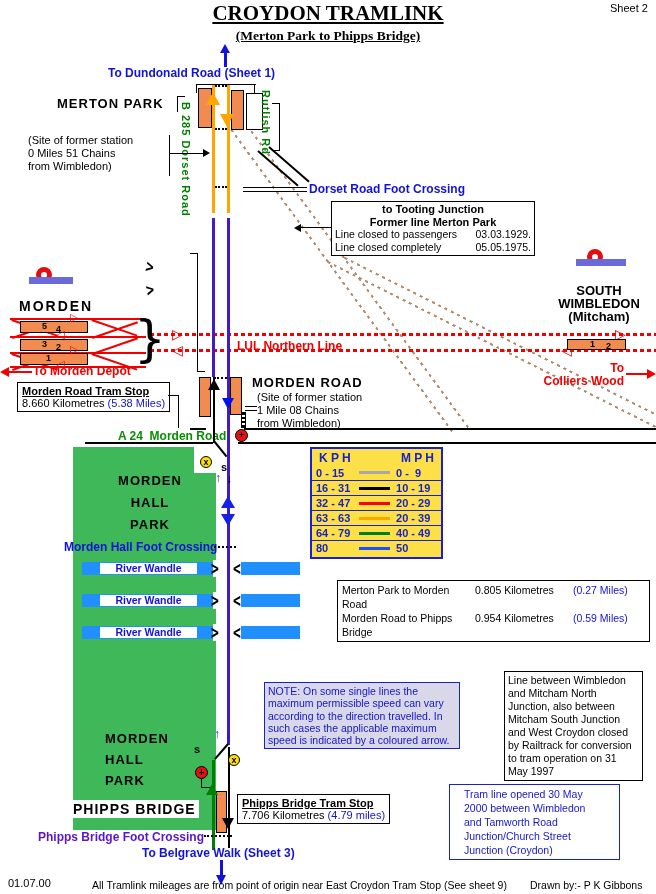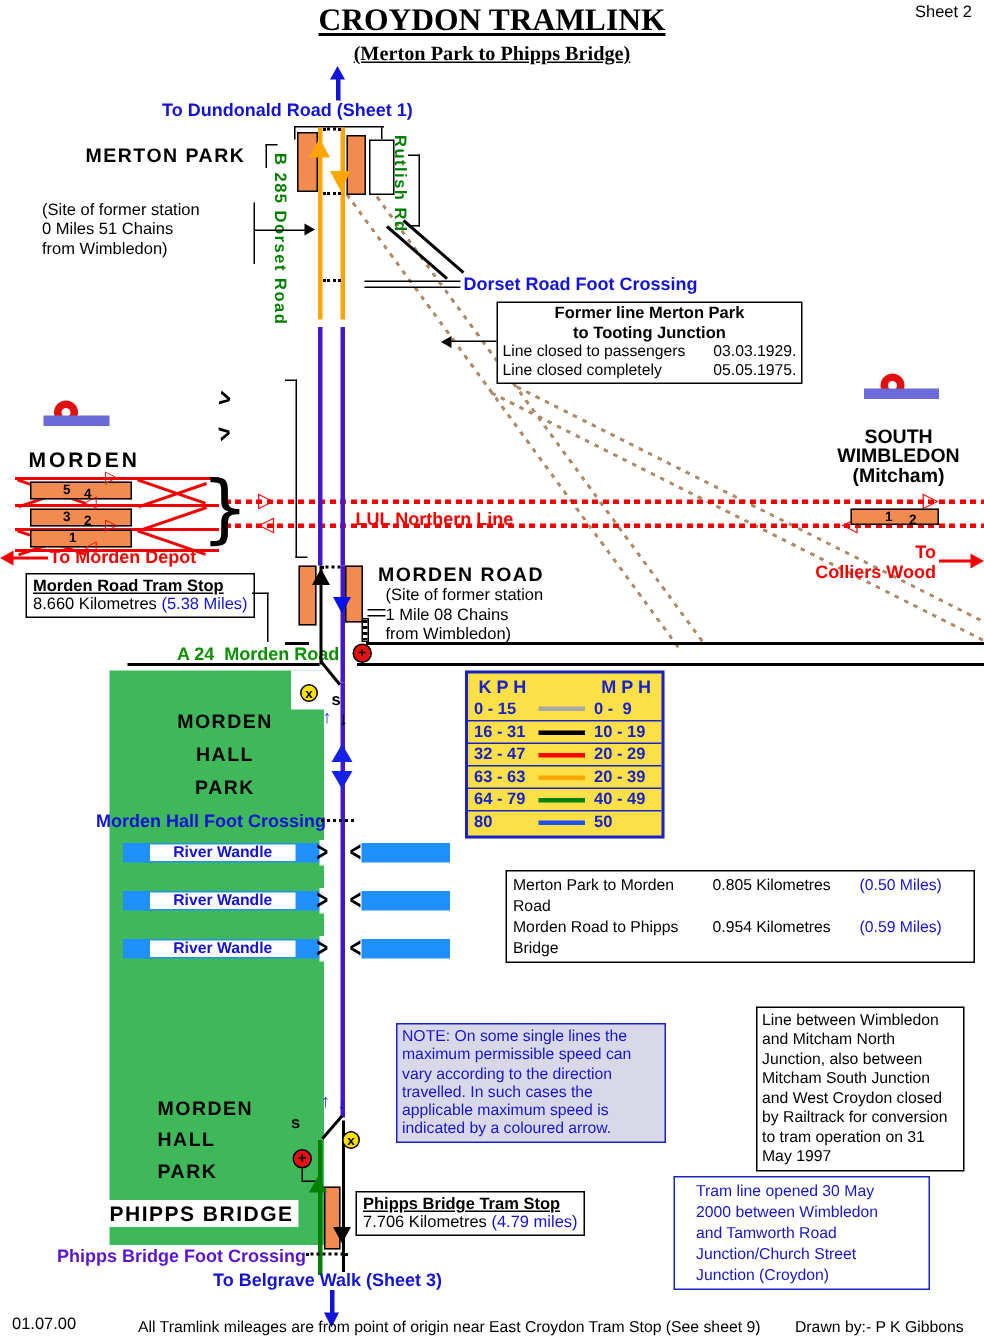--- a/index.html
+++ b/index.html
@@ -39,21 +39,21 @@
   .legend .hdr{display:flex;justify-content:space-between;padding:2px 7px 0 7px;font-size:12px}
   .legend .row{display:flex;align-items:center;height:15px;border-top:1px solid var(--legendblue);padding:0 4px}
   .legend .kph{width:44px;white-space:pre}
   .legend .samp{width:32px;height:3px;margin-right:6px}
   .legend .mph{width:42px;text-align:left;white-space:pre}
   .distbox{position:absolute;left:337px;top:580px;width:313px;border:1px solid #000;background:#fff;padding:2px 4px;font-size:10.5px}
   .distbox .row{display:flex;line-height:14px}
   .distbox .dl{flex:1}
   .distbox .dk{width:98px}
   .distbox .dm{width:72px;color:var(--blue)}
-  .notebox{position:absolute;left:264px;top:682px;width:180px;border:1px solid var(--legendblue);background:var(--notebg);color:#1515CC;font-size:10.5px;line-height:12.3px;padding:2px 3px}
+  .notebox{position:absolute;left:264px;top:682px;width:196px;border:1px solid var(--legendblue);background:var(--notebg);color:#1515CC;font-size:10.5px;line-height:12.3px;padding:2px 3px}
   .closurebox{position:absolute;left:504px;top:671px;width:139px;border:1px solid #000;background:#fff;font-size:10.5px;line-height:13px;padding:2px 3px}
   .openbox{position:absolute;left:449px;top:784px;width:171px;border:1px solid var(--legendblue);background:#fff;color:#1515CC;font-size:10.5px;line-height:14px;padding:2px 14px}
   .formerbox{position:absolute;left:331px;top:201px;width:204px;border:1px solid #000;background:#fff;font-size:10.5px;padding:1px 3px}
   .formerbox .tt{font-weight:bold;font-size:11px;text-align:center;line-height:12.5px}
   .formerbox .row{display:flex;line-height:13px}
   .formerbox .fl{flex:1}
   .stripepole{position:absolute;background:repeating-linear-gradient(0deg,#000 0 2px,#fff 2px 4px);border:1px solid #000}
 </style>
 </head>
 <body>
@@ -194,22 +194,22 @@
   </div>
   <div class="ln" style="left:169px;top:135px;width:1px;height:41px"></div>
   <div class="ln" style="left:170px;top:153px;width:34px;height:1px"></div>
   <div class="tri" style="left:203px;top:149px;border-top:4px solid transparent;border-bottom:4px solid transparent;border-left:7px solid #000"></div>
 
   <span class="a bluetext" style="left:309px;top:182px">Dorset Road Foot Crossing</span>
   <div class="ln" style="left:243px;top:187px;width:64px;height:1px"></div>
   <div class="ln" style="left:243px;top:191px;width:64px;height:1px"></div>
 
   <div class="formerbox">
+    <div class="tt">to Tooting Junction</div>
     <div class="tt">Former line Merton Park</div>
-    <div class="tt">to Tooting Junction</div>
     <div class="row">
         <span class="fl">Line closed to passengers</span>
         <span>03.03.1929.</span>
       </div>
     <div class="row">
         <span class="fl">Line closed completely</span>
         <span>05.05.1975.</span>
       </div>
   </div>
   <div class="ln" style="left:300px;top:227px;width:31px;height:1px"></div>
@@ -324,21 +324,21 @@
         <span class="kph">80</span>
         <span class="samp" style="background: rgb(30, 80, 255);"></span>
         <span class="mph">50</span>
       </div>
   </div>
 
   <div class="distbox">
     <div class="row">
         <span class="dl">Merton Park to Morden Road</span>
         <span class="dk">0.805 Kilometres</span>
-        <span class="dm">(0.50 Miles)</span>
+        <span class="dm">(0.27 Miles)</span>
       </div>
     <div class="row">
         <span class="dl">Morden Road to Phipps Bridge</span>
         <span class="dk">0.954 Kilometres</span>
         <span class="dm">(0.59 Miles)</span>
       </div>
   </div>
 
   <div class="notebox">NOTE: On some single lines the maximum permissible speed can vary according to the direction travelled. In such cases the applicable maximum speed is indicated by a coloured arrow.</div>
   <div class="closurebox">Line between Wimbledon and Mitcham North Junction, also between Mitcham South Junction and West Croydon closed by Railtrack for conversion to tram operation on 31 May 1997</div>

